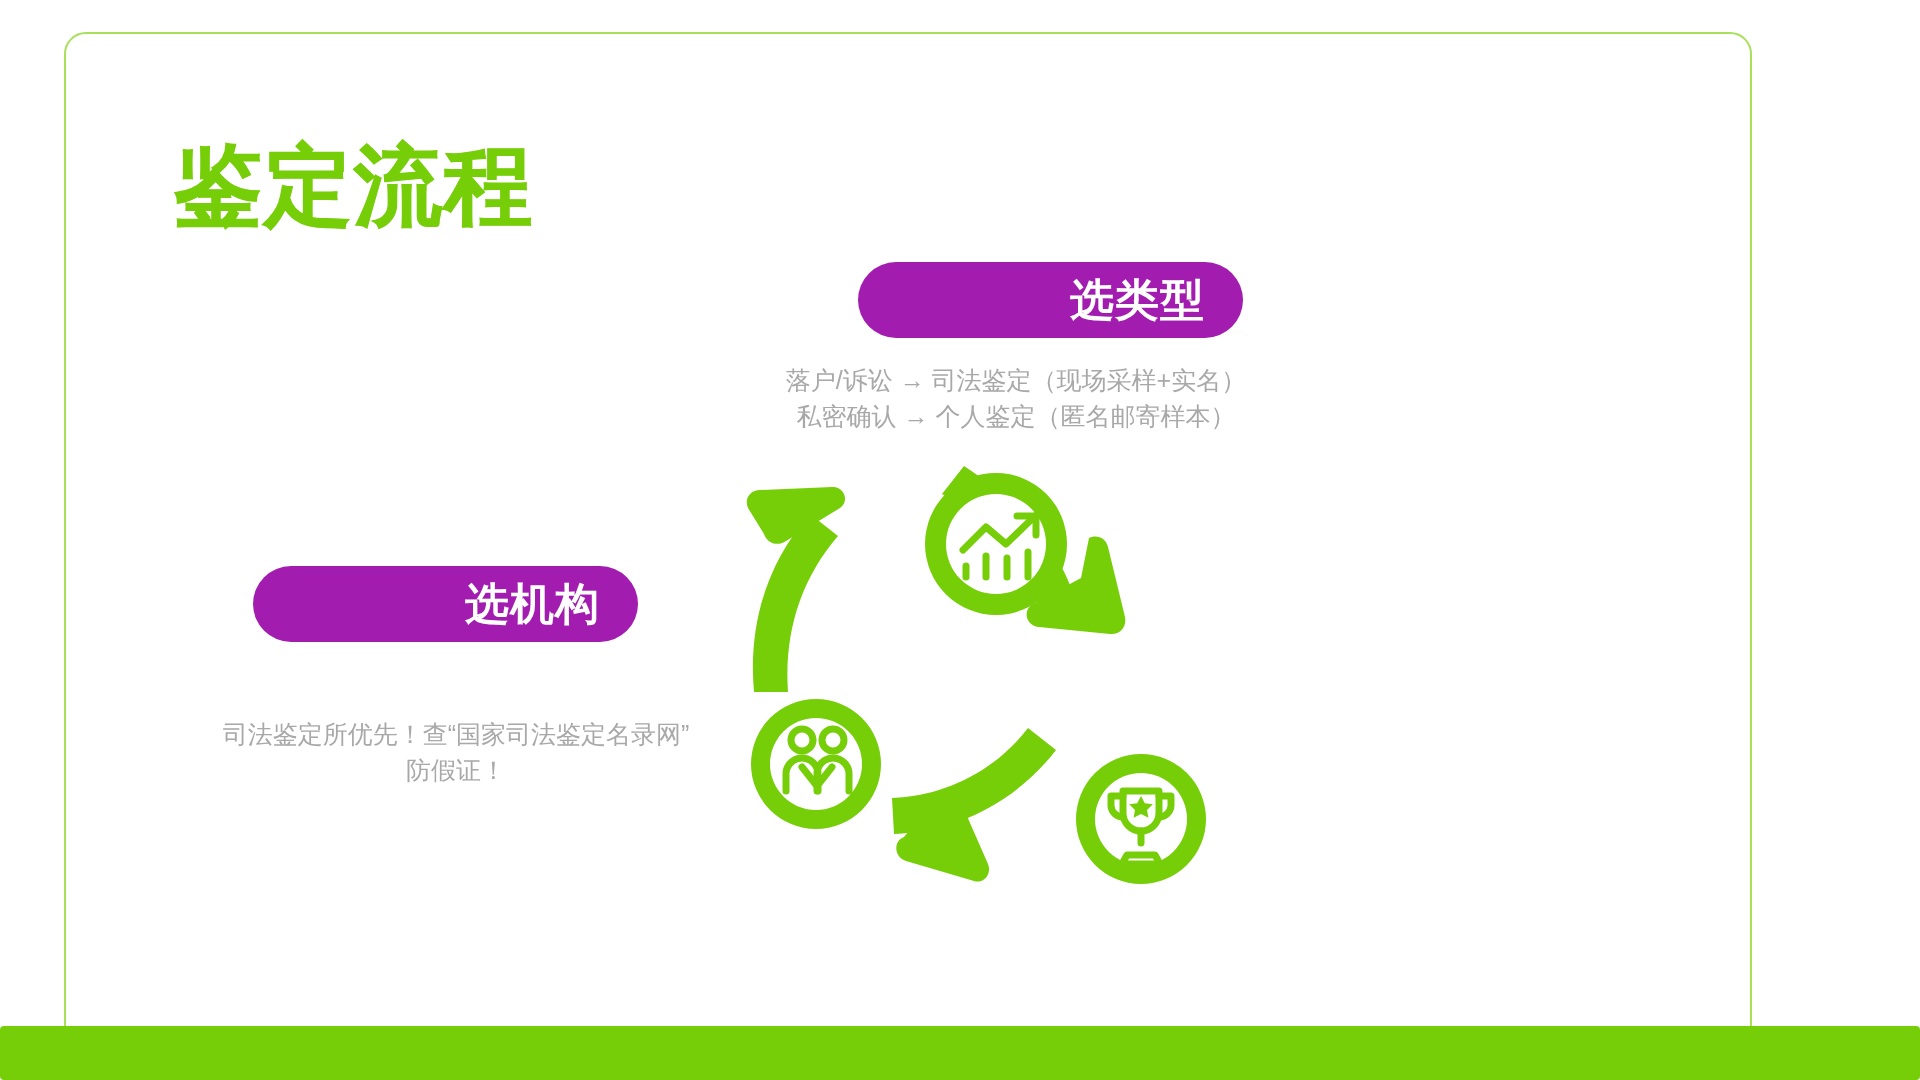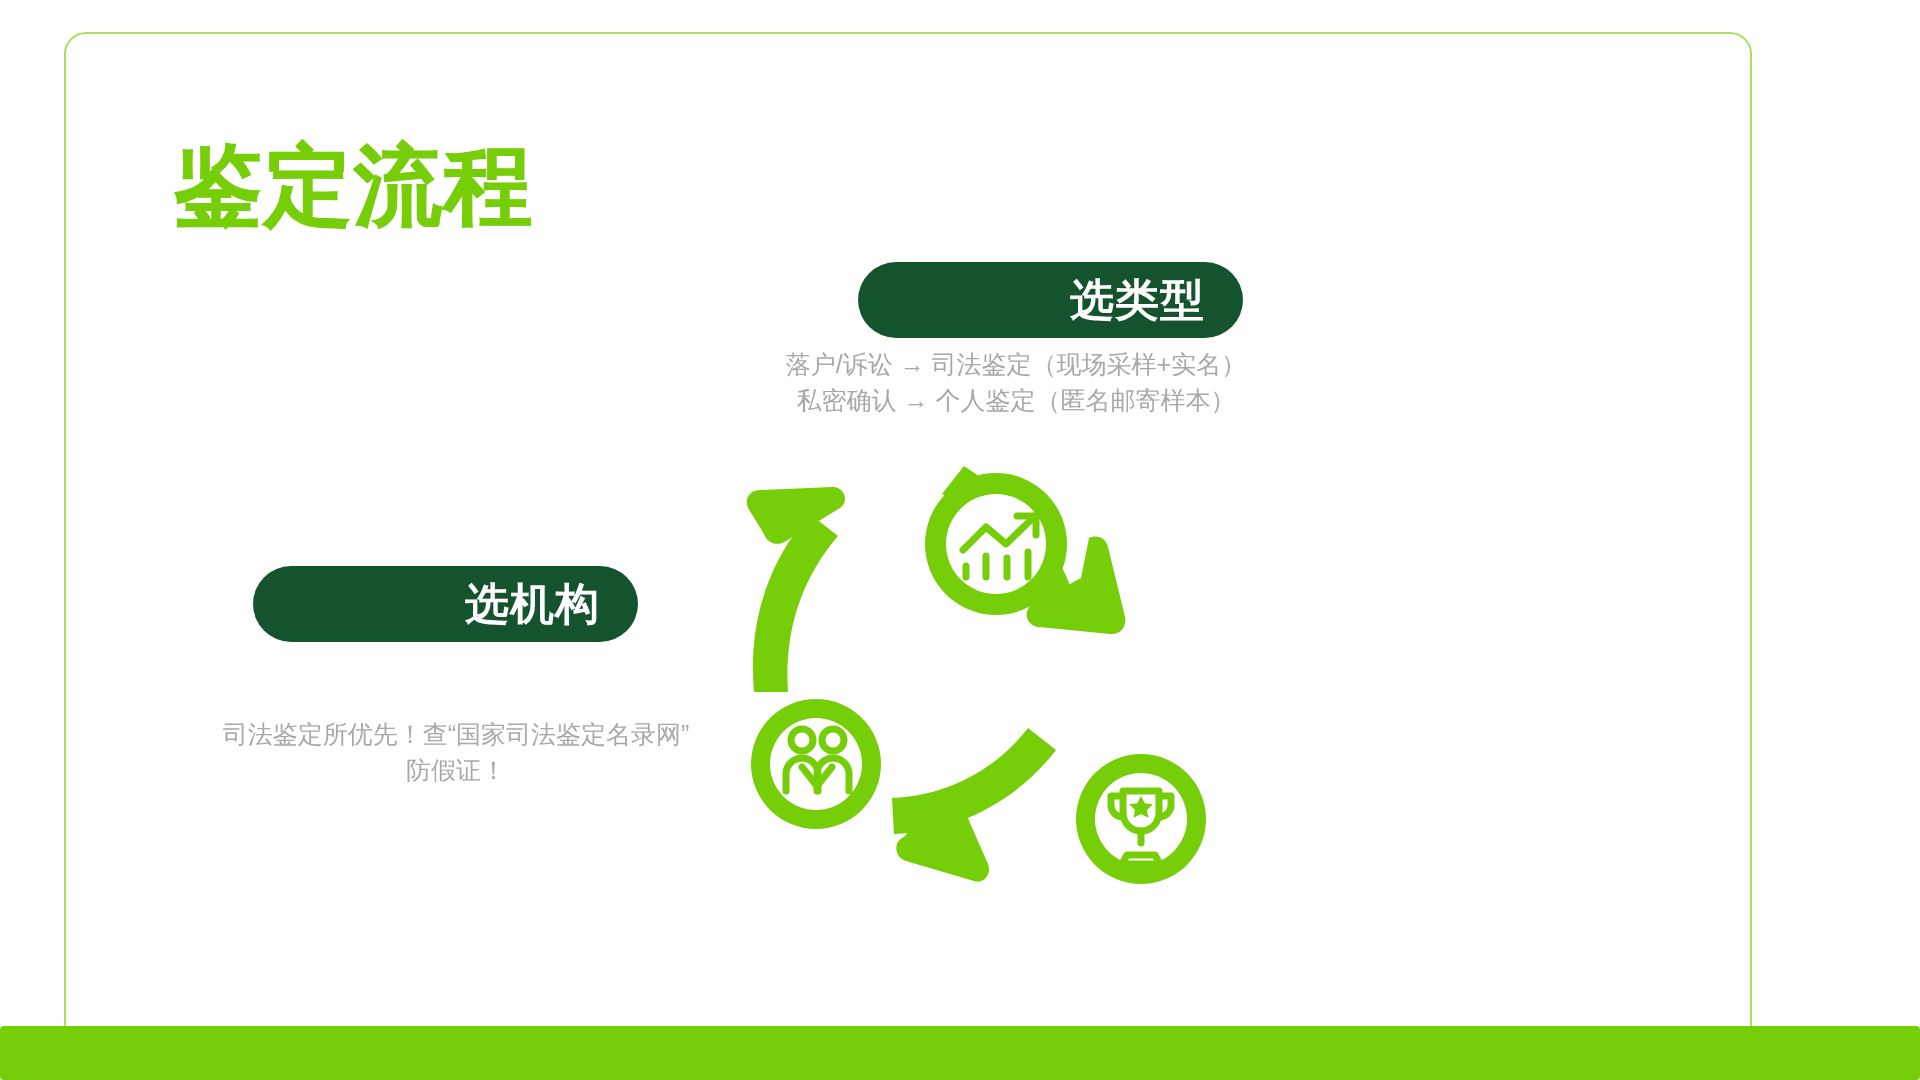--- a/index.html
+++ b/index.html
@@ -82,21 +82,21 @@
     font-size: 9px;
     font-weight: 700;
     color: #555555;
     letter-spacing: 0.4px;
     white-space: nowrap;
   }
 
   
   .pill {
     position: absolute;
-    background: #14532d;
+    background: #a21caf;
     border-radius: 999px;
     display: flex;
     align-items: center;
     justify-content: flex-end;
     box-sizing: border-box;
   }
   .pill-label {
     color: #ffffff;
     font-size: 44px;
     font-weight: 900;
@@ -112,21 +112,21 @@
 
   
   .desc {
     position: absolute;
     color: #a8a8a8;
     font-size: 25px;
     line-height: 1.45;
     text-align: center;
     white-space: pre-line;
   }
-  #desc-select-type   { left: 690px;  top: 312px; width: 520px; }
+  #desc-select-type   { left: 690px;  top: 328px; width: 520px; }
   #desc-select-agency { left: 125px;  top: 682px; width: 530px; }
   #desc-sampling-tips { left: 1245px; top: 672px; width: 545px; }
 
   
   #cycle {
     position: absolute;
     left: 660px;
     top: 400px;
     width: 620px;
     height: 620px;

